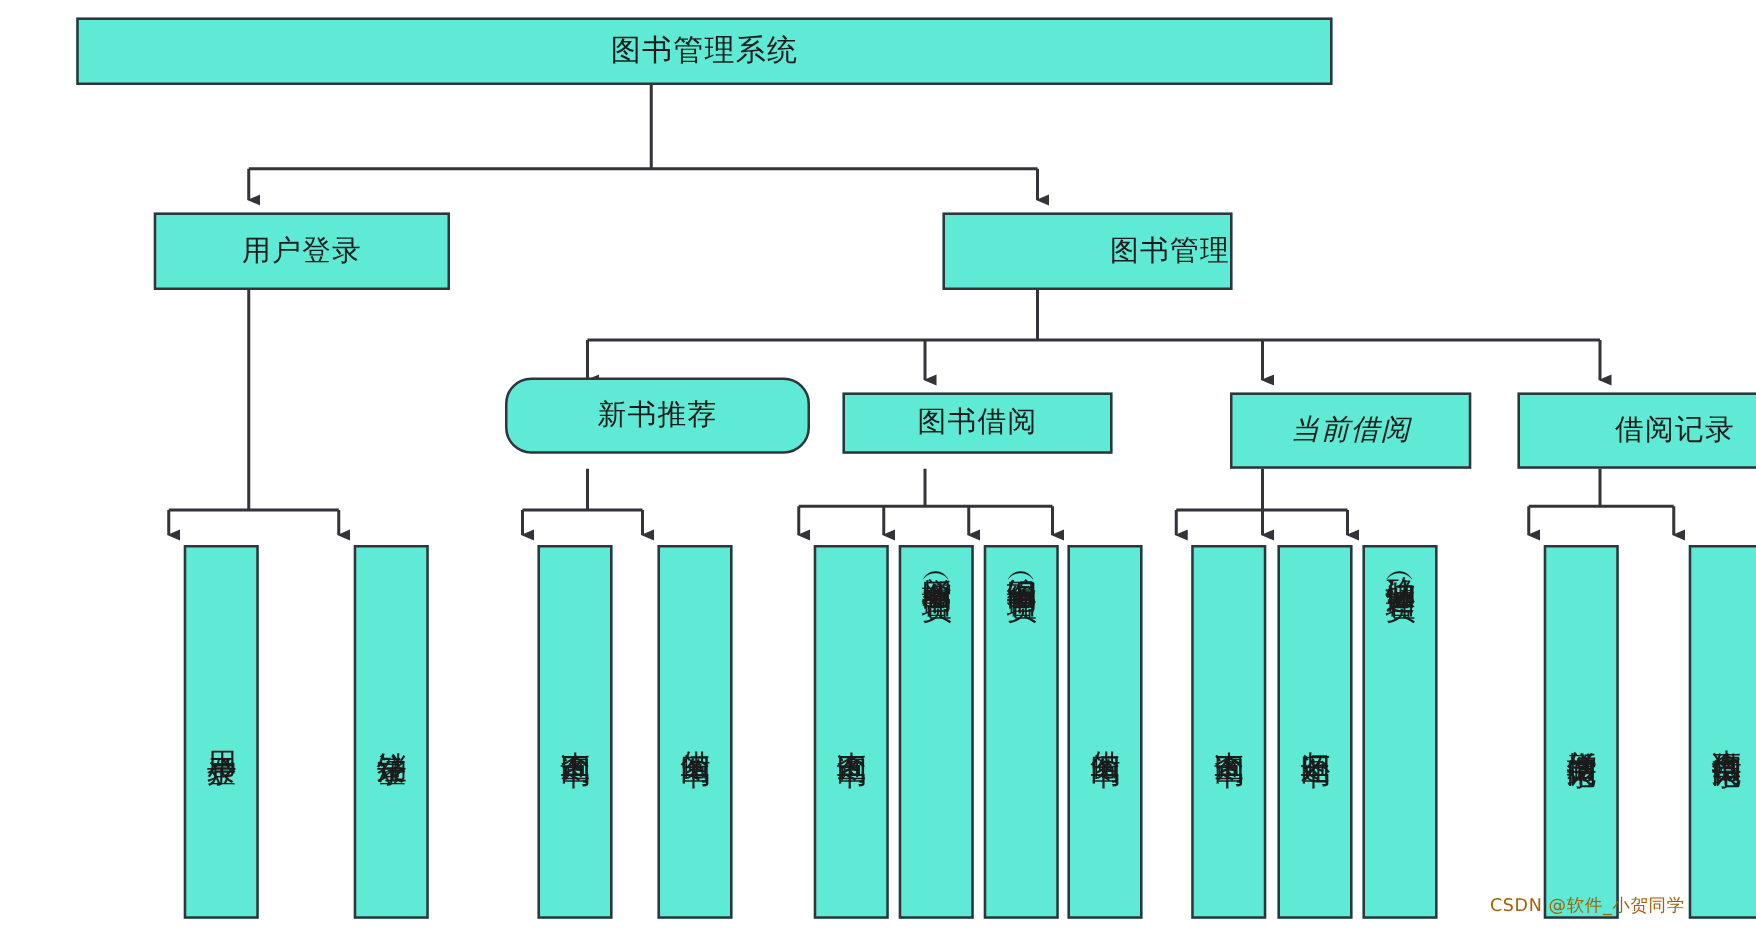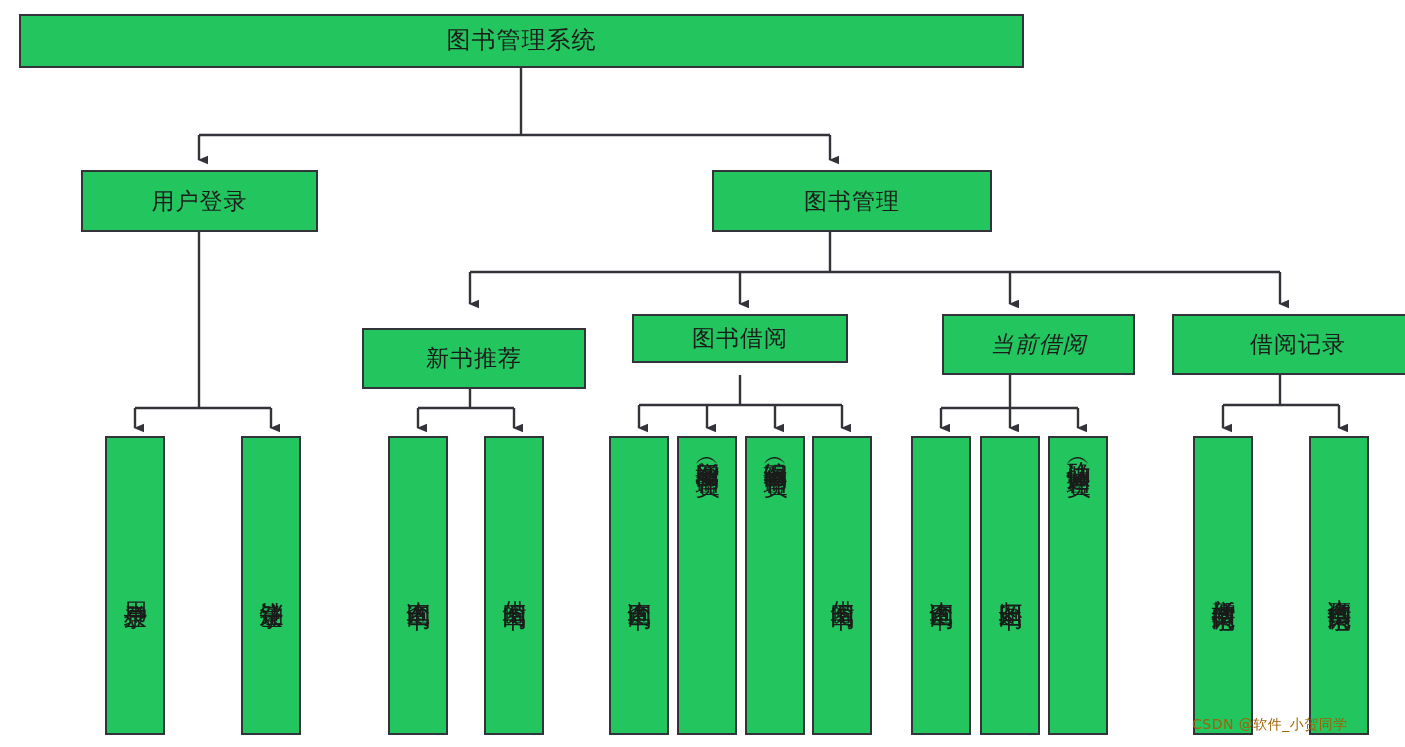--- a/index.html
+++ b/index.html
@@ -23,26 +23,27 @@
     position: absolute;
     left: 0;
     top: 0;
     width: 1405px;
     height: 747px;
     pointer-events: none;
   }
   .node {
     position: absolute;
     box-sizing: border-box;
-    background: #22c55e;
+    background: #5eead4;
     border: 2.2px solid #33333a;
     display: flex;
     align-items: center;
     justify-content: center;
     z-index: 2;
+    margin-left: 42px;
   }
   .node-label {
     display: block;
     text-align: center;
     color: #1b1b1b;
     letter-spacing: 1px;
     white-space: nowrap;
   }
   
   .node.horiz .node-label {
@@ -136,25 +137,25 @@
   </svg>
 
   <div class="node horiz root" style="left:19px; top:14px; width:1005px; height:54px;">
     <span class="node-label">图书管理系统</span>
   </div>
 
   <div class="node horiz" style="left:81px; top:170px; width:237px; height:62px;">
     <span class="node-label">用户登录</span>
   </div>
 
-  <div class="node horiz" style="left:712px; top:170px; width:280px; height:62px;">
+  <div class="node horiz" style="left:712px; top:170px; width:232px; height:62px;justify-content:flex-end;">
     <span class="node-label">图书管理</span>
   </div>
 
-  <div class="node horiz" style="left:362px; top:328px; width:224px; height:61px;">
+  <div class="node horiz" style="left:362px; top:302px; width:244px; height:61px;border-radius:21px;">
     <span class="node-label">新书推荐</span>
   </div>
 
   <div class="node horiz" style="left:632px; top:314px; width:216px; height:49px;">
     <span class="node-label">图书借阅</span>
   </div>
 
   <div class="node horiz" style="left:942px; top:314px; width:193px; height:61px;font-style:italic;">
     <span class="node-label">当前借阅</span>
   </div>

